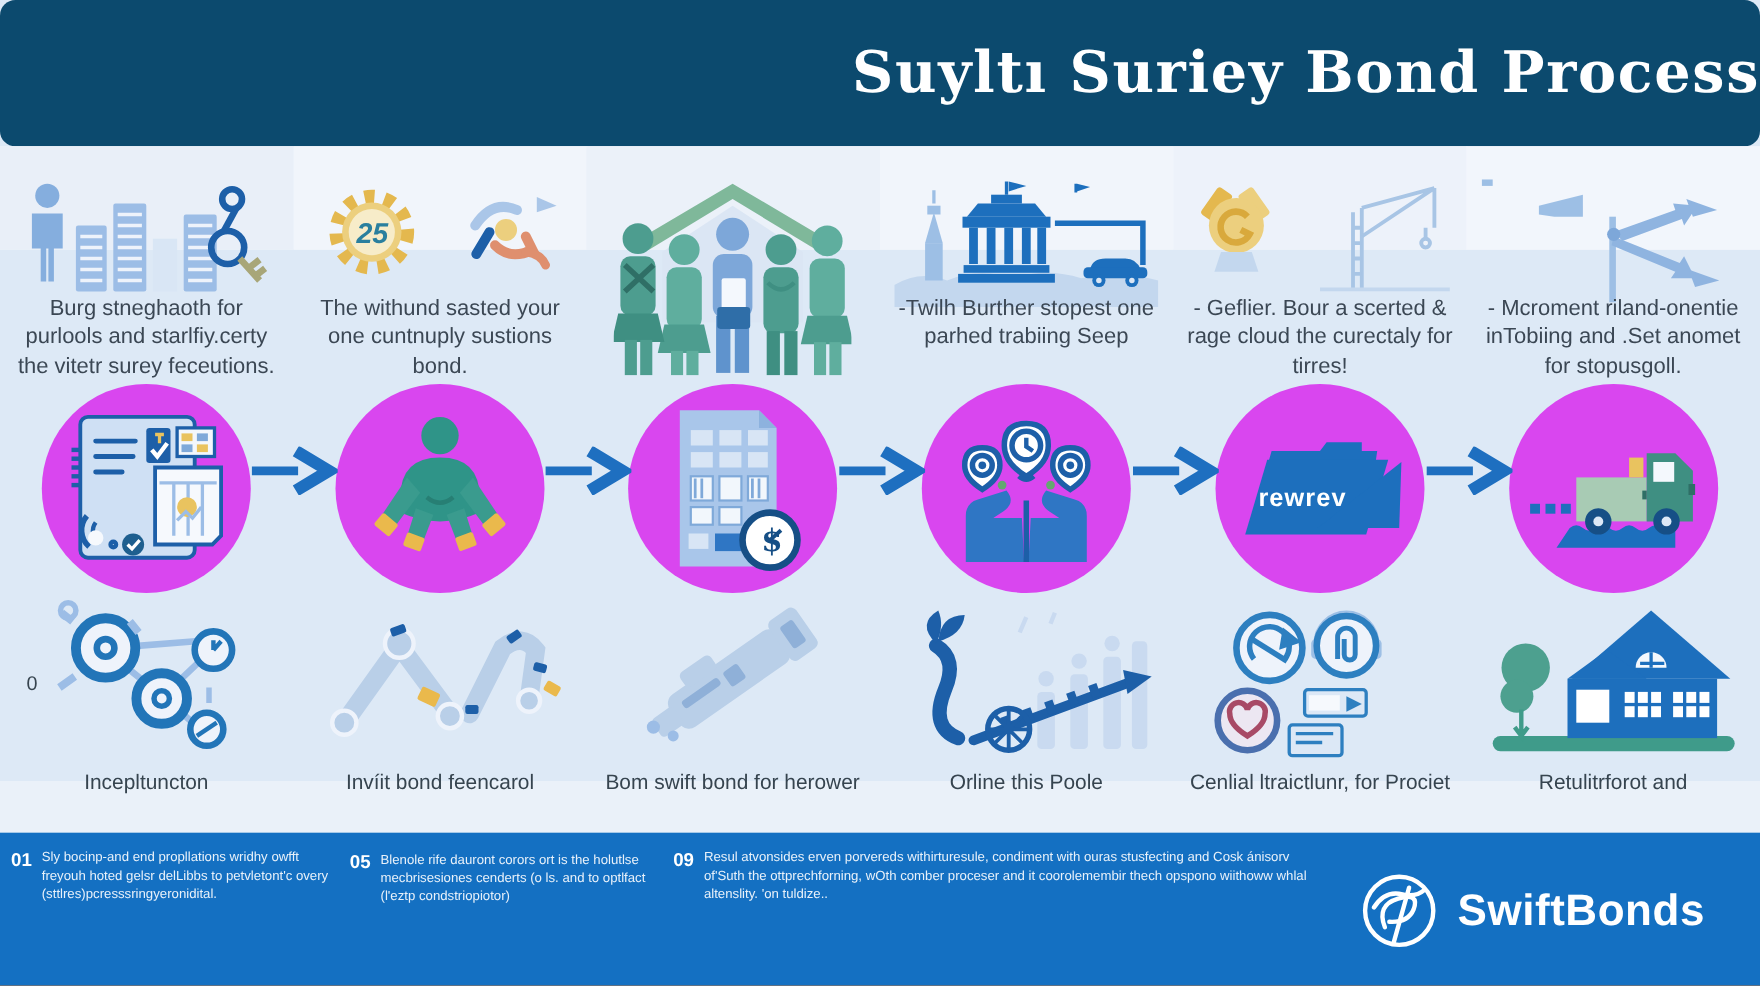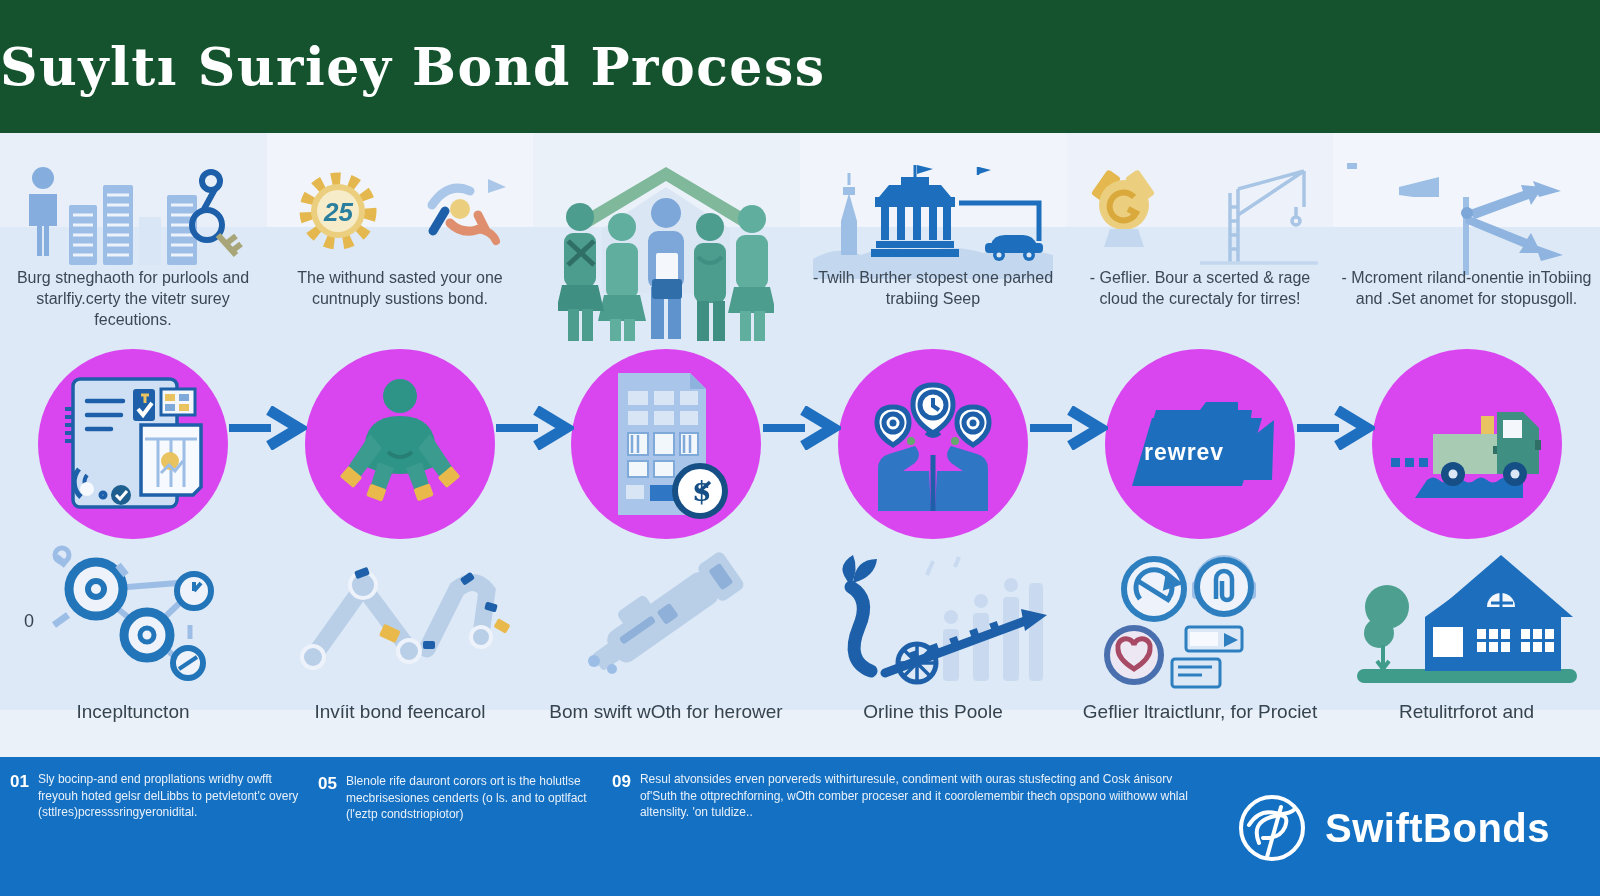--- a/index.html
+++ b/index.html
@@ -1,30 +1,30 @@
 <!DOCTYPE html>
 <html><head>
 <meta charset="utf-8">
 <style>
   html,body{margin:0;padding:0;background:#222;}
   .canvas{position:relative;width:1600px;height:896px;overflow:hidden;
           background:#dde9f6;font-family:"Liberation Sans",sans-serif;}
   
-  .header{position:absolute;top:0;left:0;width:1600px;height:133px;background:#14532d;
-          display:flex;align-items:center;justify-content:flex-start;}
+  .header{position:absolute;top:0;left:0;width:1600px;height:133px;background:#0c4a6e;
+          display:flex;align-items:center;justify-content:flex-end;border-radius:14px;}
   .title{color:#fff;font-family:"DejaVu Serif",serif;font-weight:bold;font-size:52px;letter-spacing:1.5px;}
   
   .body{position:absolute;top:133px;left:0;width:1600px;height:624px;}
   .band-top{position:absolute;top:0;left:0;width:1600px;height:94px;background:#eef3fb;}
   .band-top .tint{position:absolute;top:0;height:94px;width:267px;}
   .band-low{position:absolute;top:577px;left:0;width:1600px;height:47px;background:#eaf1f9;}
   .col{position:absolute;top:16px;width:266px;height:800px;}
   .top-icon{position:absolute;top:14px;left:0;right:0;display:flex;justify-content:center;}
   .caption{position:absolute;top:118px;left:8px;right:8px;text-align:center;
-           font-size:16px;color:#3b4754;line-height:1.32;}
+           font-size:20px;color:#3b4754;line-height:1.32;}
   .circle{position:absolute;top:200px;left:50%;transform:translateX(-50%);
           width:190px;height:190px;border-radius:50%;background:#d946ef;
           display:flex;align-items:center;justify-content:center;}
   .bottom-icon{position:absolute;top:396px;left:0;right:0;display:flex;justify-content:center;}
   .step-label{position:absolute;top:552px;left:2px;right:2px;text-align:center;
           font-size:19px;color:#36444f;}
   .arrow{position:absolute;top:273px;width:80px;height:44px;}
   
   .footer{position:absolute;top:757px;left:0;width:1600px;height:139px;background:#1470c2;}
   .foot-item{position:absolute;display:flex;gap:9px;color:#e8f1fa;align-items:flex-start;}
@@ -293,21 +293,21 @@
             <rect x="58" y="62" width="40" height="8" rx="3"></rect>
             <rect x="104" y="62" width="16" height="16" rx="3"></rect>
             <rect x="170" y="58" width="14" height="24" rx="3"></rect>
           </g>
           <g fill="#9cbde6">
             <circle cx="38" cy="116" r="6"></circle>
               <circle cx="56" cy="124" r="5"></circle>
           </g>
         </svg>
       </div>
-      <div class="step-label">Bom swift wOth for herower</div>
+      <div class="step-label">Bom swift bond for herower</div>
     </div>
 
     <div class="col" style="left:800px;">
       <div class="top-icon">
         <svg width="240" height="116" viewBox="0 0 240 116">
           <path d="M0 96 q24 -14 48 -4 q28 -12 60 -2 q30 -10 62 0 q36 -8 70 2 v24 h-240 z" fill="#c3d7ee"></path>
           <g fill="#9dbfe5">
             <rect x="28" y="58" width="16" height="34"></rect>
             <polygon points="36,30 44,58 28,58"></polygon>
             <rect x="30" y="24" width="12" height="8"></rect>
@@ -445,21 +445,21 @@
           <path d="M44 124 q-16 -10 -16 -20 a8 8 0 0 1 16 -4 a8 8 0 0 1 16 4 q0 10 -16 20 z" fill="none" stroke="#a84a66" stroke-width="5"></path>
           <g fill="#dce8f6" stroke="#2d7fc0" stroke-width="3">
             <rect x="96" y="82" width="56" height="24" rx="3"></rect>
             <rect x="82" y="114" width="48" height="28" rx="3"></rect>
           </g>
           <rect x="100" y="87" width="28" height="14" fill="#f6f9fd"></rect>
           <polygon points="134,88 148,95 134,102" fill="#2d7fc0"></polygon>
           <path d="M88 122 h34 M88 130 h24" stroke="#2d7fc0" stroke-width="3"></path>
         </svg>
       </div>
-      <div class="step-label">Geflier ltraictlunr, for Prociet</div>
+      <div class="step-label">Cenlial ltraictlunr, for Prociet</div>
     </div>
 
     <div class="col" style="left:1333px;width:267px;">
       <div class="top-icon">
         <svg width="240" height="112" viewBox="0 0 240 112">
           <g fill="#9dbfe5">
             <rect x="116" y="34" width="6" height="78"></rect>
             <polygon points="52,24 92,14 92,34 66,34 52,32"></polygon>
             <rect x="44,26" width="10" height="6"></rect>
           </g>

